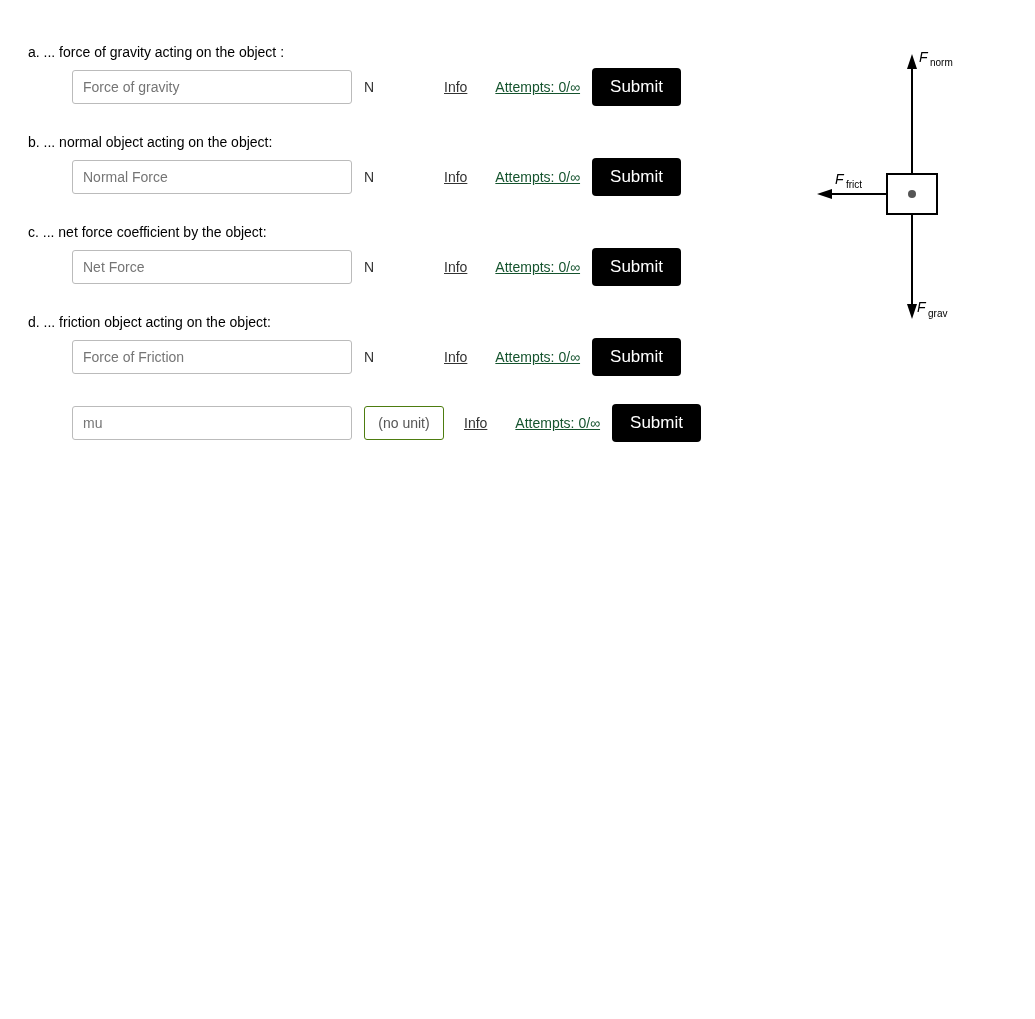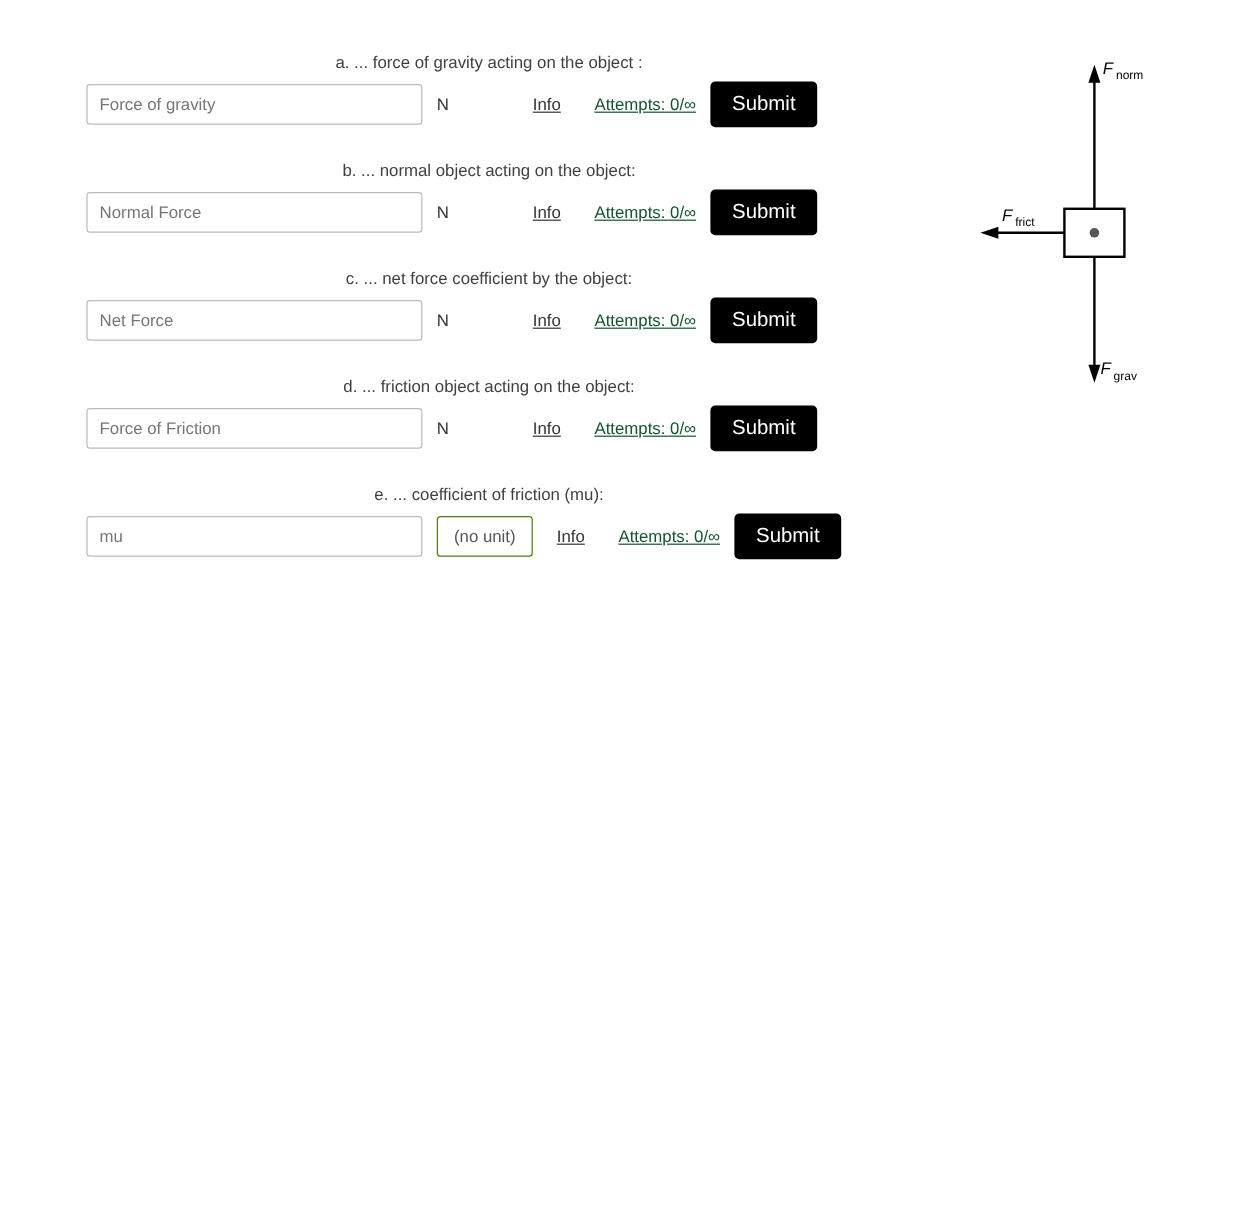--- a/index.html
+++ b/index.html
@@ -34,23 +34,22 @@
       display: flex;
       align-items: flex-start;
       justify-content: center;
       padding-top: 0;
     }
     .question-block {
       margin-bottom: 28px;
     }
     .question-label {
       font-size: 14px;
-      color: #404040;
+      color: #000000;
       margin-bottom: 8px;
-      text-align: center;
     }
     .answer-row {
       display: flex;
       align-items: center;
       gap: 12px;
       padding-left: 44px;
     }
     .answer-input {
       border: 1px solid #bbb;
       border-radius: 3px;
@@ -162,21 +161,20 @@
           <input type="text" class="answer-input" placeholder="Force of Friction" style="">
           <span class="unit-label">N</span>
           <div class="info-attempts">
             <a class="info-link" href="#">Info</a>
             <span class="attempts-text">Attempts: 0/∞</span>
           </div>
           <button class="submit-btn">Submit</button>
         </div>
       </div>
       <div class="question-block">
-        <p class="question-label">e. ... coefficient of friction (mu):</p>
         <div class="answer-row">
           <input type="text" class="answer-input" placeholder="mu" style="">
           <div class="unit-box">(no unit)</div>
           <div class="info-attempts">
             <a class="info-link" href="#">Info</a>
             <span class="attempts-text">Attempts: 0/∞</span>
           </div>
           <button class="submit-btn">Submit</button>
         </div>
       </div>

